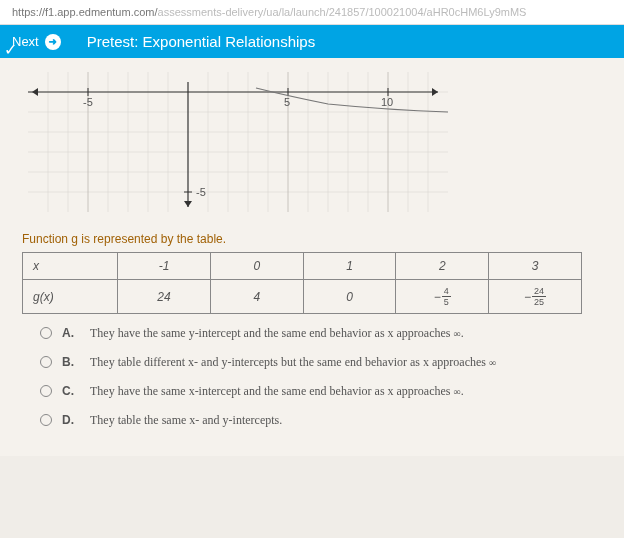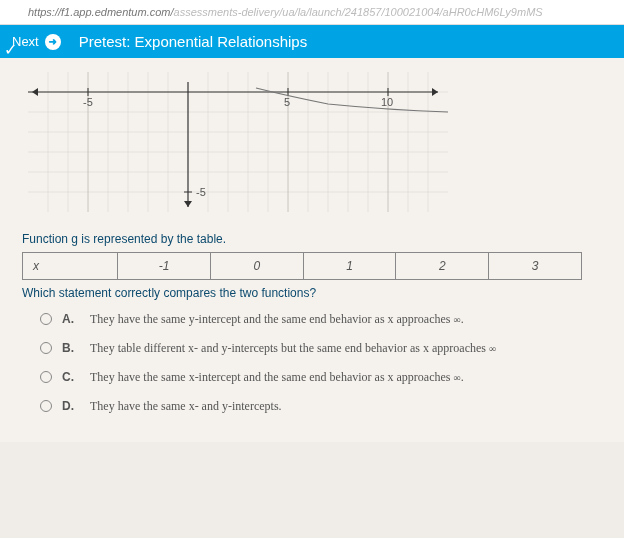--- a/index.html
+++ b/index.html
@@ -1,25 +1,25 @@
 <!DOCTYPE html>
 <html><head>
 <meta charset="utf-8">
 <style>
 * { margin: 0; padding: 0; box-sizing: border-box; }
 body { width: 624px; height: 538px; font-family: Arial, sans-serif; background: #f0ede8; overflow: hidden; position: relative; }
-.url-bar { background: #fff; padding: 6px 28px; font-size: 11px; color: #777; border-bottom: 1px solid #ddd; white-space: nowrap; overflow: hidden; font-style: italic; }
+.url-bar { background: #fff; padding: 6px 12px; font-size: 11px; color: #777; border-bottom: 1px solid #ddd; white-space: nowrap; overflow: hidden; }
 .url-bar .dim { color: #bbb; }
 .header-bar { background: #00a4e4; color: #fff; padding: 8px 12px; display: flex; align-items: center; gap: 18px; font-size: 13px; }
 .next-btn { display: flex; align-items: center; gap: 6px; cursor: pointer; }
 .next-circle { width: 16px; height: 16px; border-radius: 50%; background: #fff; color: #00a4e4; display: inline-flex; align-items: center; justify-content: center; font-size: 10px; font-weight: bold; }
-.title { font-size: 15px; }
+.title { font-size: 15px; margin-left: 8px; }
 .content { padding: 14px 22px; background: #f5f2ed; }
 .graph { margin-left: 6px; margin-bottom: 10px; }
-.prompt { font-size: 12px; color: #0c4a6e; margin: 6px 0; }
+.prompt { font-size: 12px; color: #a16207; margin: 6px 0; }
 .data-table { border-collapse: collapse; margin: 6px 0; width: 560px; }
 .data-table td, .data-table th { border: 1px solid #888; padding: 6px 10px; text-align: center; font-size: 12px; color: #555; font-weight: normal; font-style: italic; width: 16.6%; }
 .data-table th:first-child { text-align: left; padding-left: 10px; width: 80px; }
 .frac { display: inline-flex; flex-direction: column; font-size: 9px; line-height: 10px; vertical-align: middle; font-style: normal; }
 .frac .num { border-bottom: 1px solid #555; padding: 0 2px; }
 .frac .den { padding: 0 2px; }
 .neg-frac { display: inline-flex; align-items: center; gap: 1px; }
 .options { margin-top: 12px; padding-left: 18px; }
 .opt-row { display: flex; align-items: flex-start; gap: 10px; margin-bottom: 14px; font-size: 12px; color: #555; }
 .radio { width: 12px; height: 12px; border: 1.5px solid #888; border-radius: 50%; flex-shrink: 0; margin-top: 1px; cursor: pointer; }
@@ -100,40 +100,53 @@
   <table class="data-table">
     <tbody>
         <tr>
       <th>x</th>
       <td>-1</td>
       <td>0</td>
       <td>1</td>
       <td>2</td>
       <td>3</td>
     </tr>
+    <tr>
+      <th>g(x)</th>
+      <td>24</td>
+      <td>4</td>
+      <td>0</td>
+      <td><span class="neg-frac">−<span class="frac">
+                <span class="num">4</span>
+                <span class="den">5</span>
+              </span></span></td>
+      <td><span class="neg-frac">−<span class="frac">
+                <span class="num">24</span>
+                <span class="den">25</span>
+              </span></span></td>
+    </tr>
   </tbody>
     </table>
 
-  <div class="prompt">Which statement correctly compares the two functions?</div>
 
   <div class="options">
     <div class="opt-row">
       <div class="radio"></div>
       <div class="opt-label">A.</div>
       <div class="opt-text"><span>They have the same y-intercept and the same end behavior as x approaches </span><span class="inf">∞</span><span>.</span></div>
     </div>
     <div class="opt-row">
       <div class="radio"></div>
       <div class="opt-label">B.</div>
       <div class="opt-text"><span>They table different x- and y-intercepts but the same end behavior as x approaches </span><span class="inf">∞</span><span></span></div>
     </div>
     <div class="opt-row">
       <div class="radio"></div>
       <div class="opt-label">C.</div>
       <div class="opt-text"><span>They have the same x-intercept and the same end behavior as x approaches </span><span class="inf">∞</span><span>.</span></div>
     </div>
     <div class="opt-row">
       <div class="radio"></div>
       <div class="opt-label">D.</div>
-      <div class="opt-text">They have the same x- and y-intercepts.</div>
+      <div class="opt-text">They table the same x- and y-intercepts.</div>
     </div>
   </div>
 </div>
 
 </body></html>

